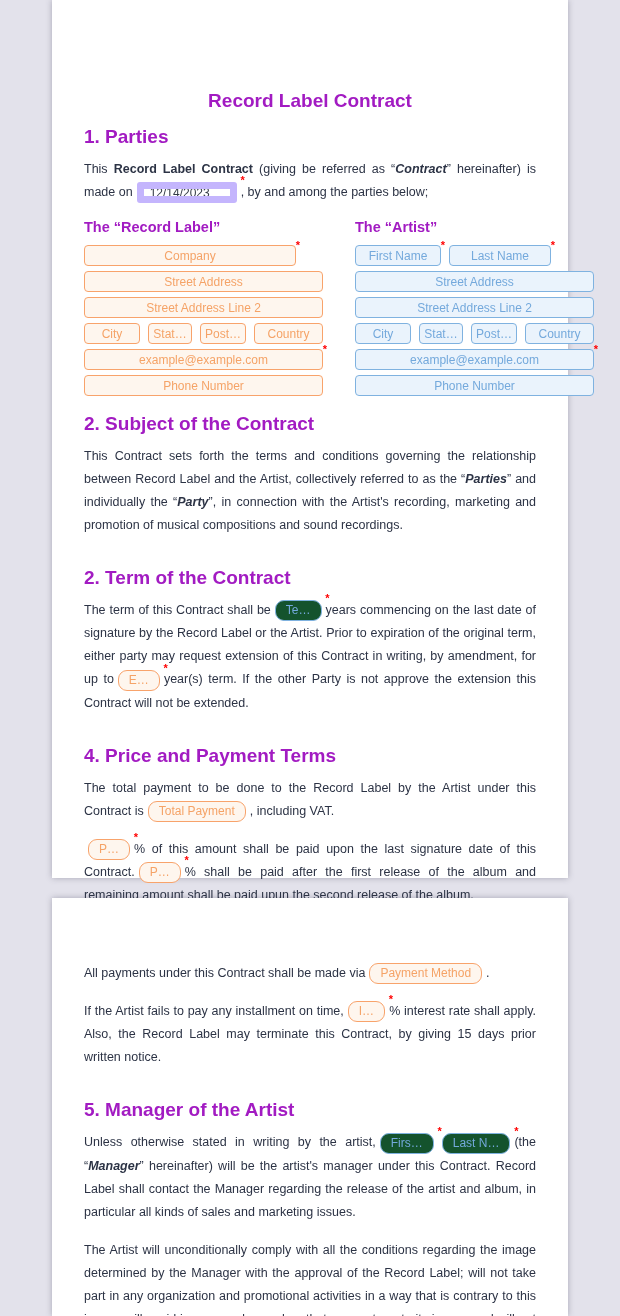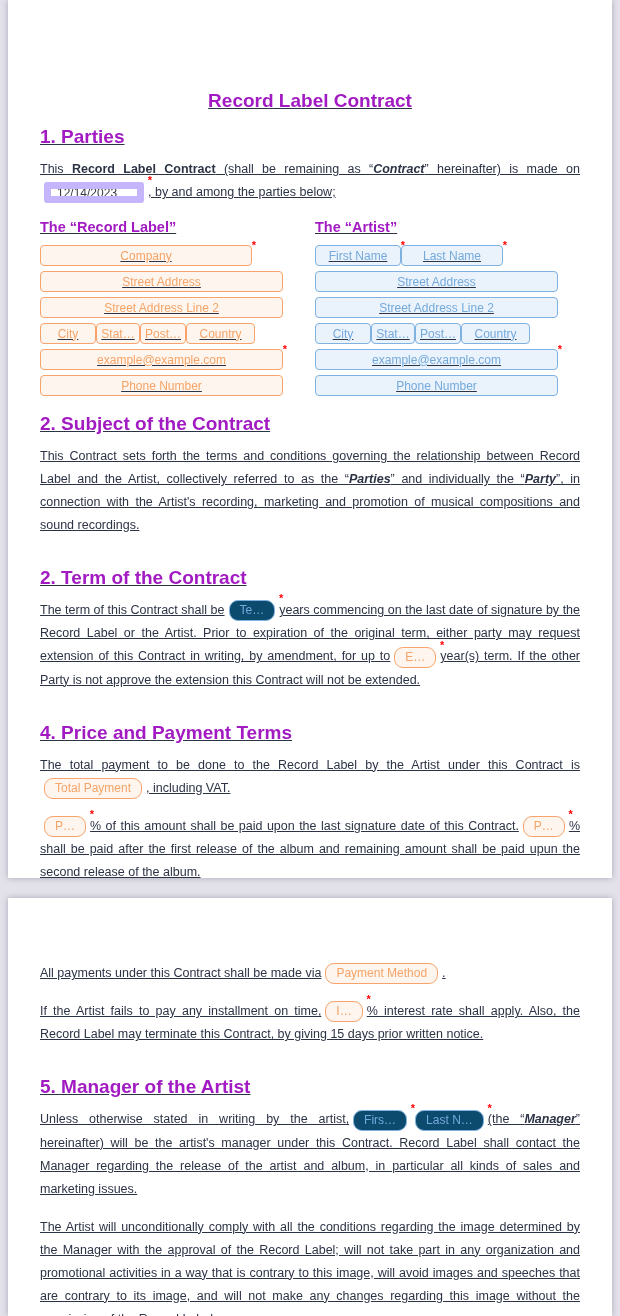--- a/index.html
+++ b/index.html
@@ -4,45 +4,44 @@
 <style>
   * { box-sizing: border-box; }
   html,body { margin:0; padding:0; }
   body {
     width:620px; height:1316px; overflow:hidden;
     background:#e3e2eb;
     font-family:"Liberation Sans", sans-serif;
     color:#2c3345;
   }
   .page {
-    width:604px; margin:0 auto; background:#ffffff;
+    width:516px; margin:0 auto; background:#ffffff;
     box-shadow:0 0 6px rgba(70,70,95,.38);
     padding:0 32px;
     position:relative;
-    text-decoration:underline;
   }
   .page1 { height:878px; padding-top:90px; }
   .page-gap { height:20px; }
   .page2 { height:418px; padding-top:64px; overflow:hidden; }
 
   h1.title { margin:0 0 14px; text-align:center; font-size:19px; font-weight:bold; color:#a21bc2; }
   h2.sec { margin:30px 0 10px; font-size:19px; font-weight:bold; color:#a21bc2; }
   h2.sec.first { margin-top:0; }
   h2.sec.after-fields { margin-top:12px; }
   h3.colhead { margin:0 0 10px; font-size:14.5px; font-weight:bold; color:#a21bc2; }
 
   p.body { margin:0 0 15px; font-size:12.5px; line-height:23px; text-align:justify; }
   .bold { font-weight:bold; }
   .bi { font-weight:bold; font-style:italic; }
 
   .cols { display:flex; gap:32px; margin-top:6px; }
   .col { width:243px; }
 
   .fwrap { position:relative; margin-bottom:5px;border-radius:6px; }
-  .row { display:flex; }
+  .row { display:flex; gap:8px; }
   .w-company { width:212px; }
   .w-city { width:56px; } .w-state { width:44px; } .w-post { width:46px; } .w-country { width:69px; }
   .w-first { width:86px; } .w-last { width:102px; }
 
   input { font-family:inherit; outline:none; }
   input.fld {
     display:block; width:100%; height:21px; border-radius:4px;
     font-size:12px; text-align:center; padding:0 4px;
   }
   input.fld.o { border:1px solid #f8a36b; background:#fef6ee; color:#f5a367; }
@@ -55,36 +54,36 @@
     color:#ff0000; font-size:11px; font-weight:bold; line-height:1;
   }
 
   .chipwrap { position:relative; display:inline-block; margin:0 4px; vertical-align:middle; }
   .chipwrap .req { top:-6px; right:-8px; }
   .chip {
     display:inline-block; min-width:28px; padding:2px 10px; border-radius:9px;
     font-size:12px; line-height:15px; text-align:center; white-space:nowrap;
   }
   .chip.o { border:1px solid #f8a36b; background:#fef6ee; color:#f5a367; }
-  .chip.bl { border:1px solid #7fb2e0; background:#0c4a6e; color:#74a9dc; }
+  .chip.bl { border:1px solid #7fb2e0; background:#14532d; color:#74a9dc; }
 
   input.date {
     display:inline-block; width:100px; height:21px; vertical-align:middle;
     border:7px solid #c4b5fd; border-radius:3px; background:#ffffff;
     color:#333a46; font-size:12px; padding:0 6px;
   }
 </style>
 </head>
 <body>
 
 <div class="page page1">
   <h1 class="title">Record Label Contract</h1>
 
   <h2 class="sec first">1. Parties</h2>
-  <p class="body"><span>This </span><span class="bold">Record Label Contract</span><span> (shall be remaining as “</span><span class="bi">Contract</span><span>” hereinafter) is made on</span><span class="chipwrap"><input class="date" value="12/14/2023" style=""><span class="req">*</span></span><span>, by and among the parties below;</span></p>
+  <p class="body"><span>This </span><span class="bold">Record Label Contract</span><span> (giving be referred as “</span><span class="bi">Contract</span><span>” hereinafter) is made on</span><span class="chipwrap"><input class="date" value="12/14/2023" style=""><span class="req">*</span></span><span>, by and among the parties below;</span></p>
 
   <div class="cols">
     <div class="col">
       <h3 class="colhead">The “Record Label”</h3>
       <div class="fwrap w-company">
         <input class="fld o" placeholder="Company" style="">
         <span class="req">*</span>
       </div>
       <div class="fwrap">
         <input class="fld o" placeholder="Street Address" style="">

